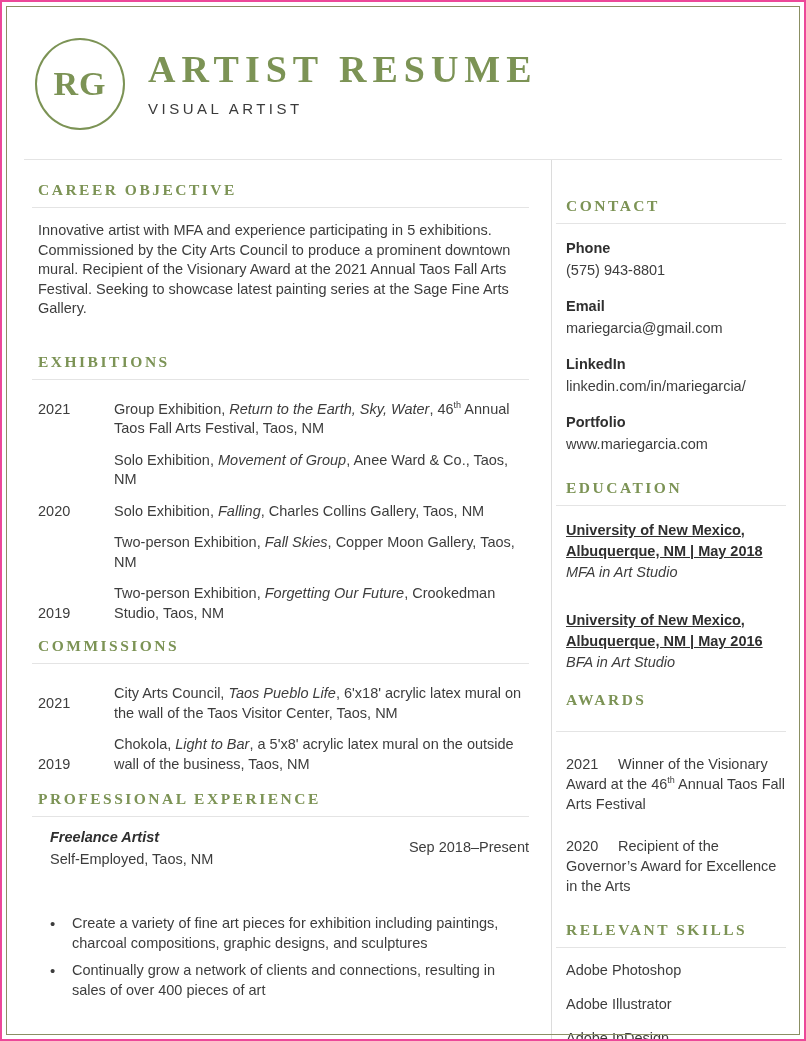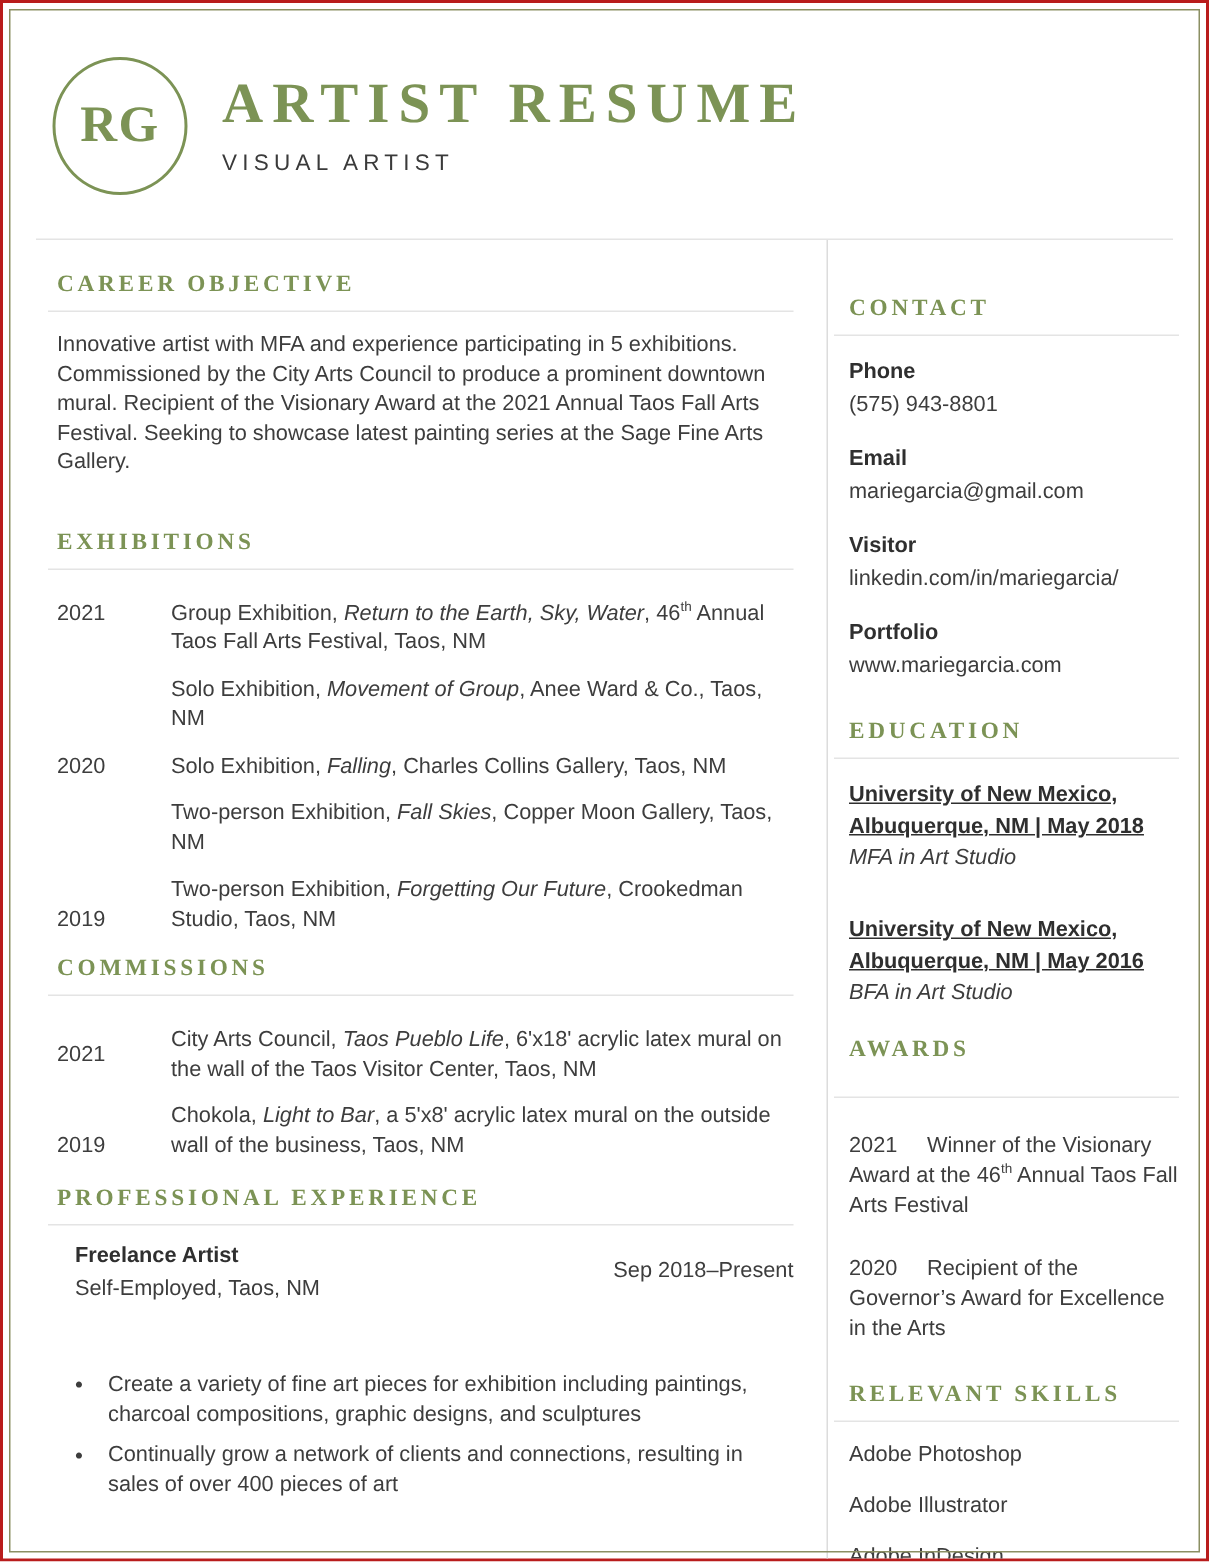--- a/index.html
+++ b/index.html
@@ -4,21 +4,21 @@
 <style>
   * { box-sizing: border-box; margin: 0; padding: 0; }
   html, body { background: #ffffff; }
   body {
     width: 806px; height: 1041px;
     font-family: "Liberation Sans", sans-serif;
     font-size: 14.5px; line-height: 19.5px; color: #3d3d3d;
   }
   .page {
     position: relative; width: 806px; height: 1041px;
-    background: #fff; border: 2px solid #b91c1c; overflow: hidden;
+    background: #fff; border: 2px solid #ec4899; overflow: hidden;
   }
   .inner-frame {
     position: absolute; inset: 4px; border: 1px solid #8b8f63;
     pointer-events: none; z-index: 6;
   }
 
   
   header { display: flex; align-items: center; padding: 36px 22px 0 33px; height: 128px; }
   .monogram {
     width: 90px; height: 92px; border: 2px solid #7c9355; border-radius: 50%;
@@ -56,21 +56,21 @@
   .sec-commissions h2 { margin-top: 13px; }
   .sec-experience  h2 { margin-top: 15px; }
   .rows { margin-top: 20px; }
   .xrow { display: flex; margin-bottom: 12px; }
   .xyear { width: 82px; flex-shrink: 0; padding-left: 6px; }
   .xrow.year-bottom .xyear { align-self: flex-end; }
   .xrow.year-center .xyear { align-self: center; }
   .xtext { flex: 1; }
 
   .exp-head { display: flex; justify-content: space-between; align-items: center; margin: 9px 0 0 18px; }
-  .exp-role { font-weight: bold; color: #2f2f2f; line-height: 22px; }
+  .exp-role { font-weight: bold; color: #2f2f2f; line-height: 22px; font-style: italic; }
   .exp-org { line-height: 22px; }
   .exp-dates { white-space: nowrap; }
   .exp-bullets { list-style: none; margin: 44px 0 0 18px; }
   .exp-bullets li { position: relative; padding-left: 22px; margin-bottom: 8px; }
   .exp-bullets li::before { content: "\2022"; position: absolute; left: 0; top: 0; font-size: 15px; }
 
   
   .contact-items { margin-top: 14px; }
   .contact-item { margin-bottom: 16px; }
   .contact-label { font-weight: bold; color: #2f2f2f; line-height: 20px; margin-bottom: 2px; }
@@ -181,21 +181,21 @@
         <div class="contact-items pad">
           <div class="contact-item">
             <div class="contact-label">Phone</div>
             <div class="contact-value">(575) 943-8801</div>
           </div>
           <div class="contact-item">
             <div class="contact-label">Email</div>
             <div class="contact-value">mariegarcia@gmail.com</div>
           </div>
           <div class="contact-item">
-            <div class="contact-label">Visitor</div>
+            <div class="contact-label">LinkedIn</div>
             <div class="contact-value">linkedin.com/in/mariegarcia/</div>
           </div>
           <div class="contact-item">
             <div class="contact-label">Portfolio</div>
             <div class="contact-value">www.mariegarcia.com</div>
           </div>
         </div>
       </section>
 
       <section class="sec-education">

